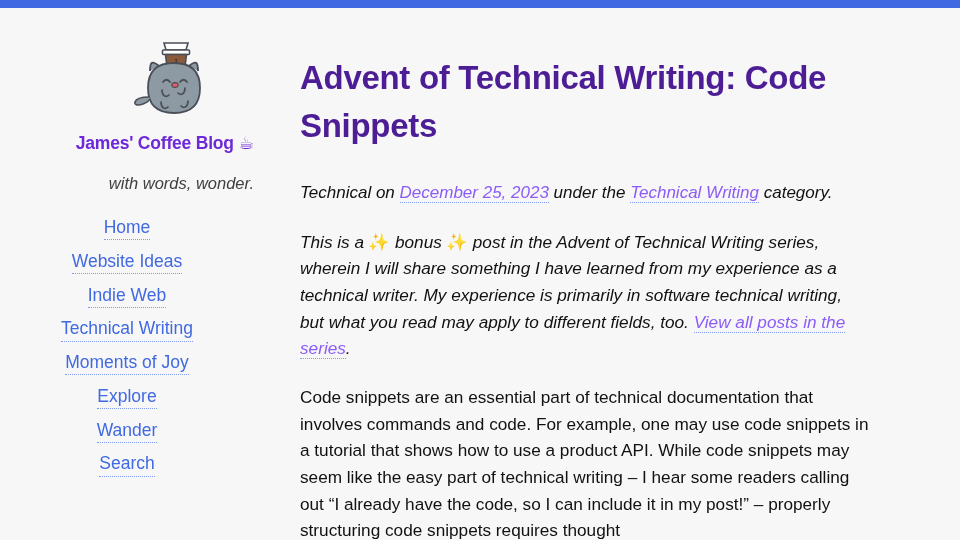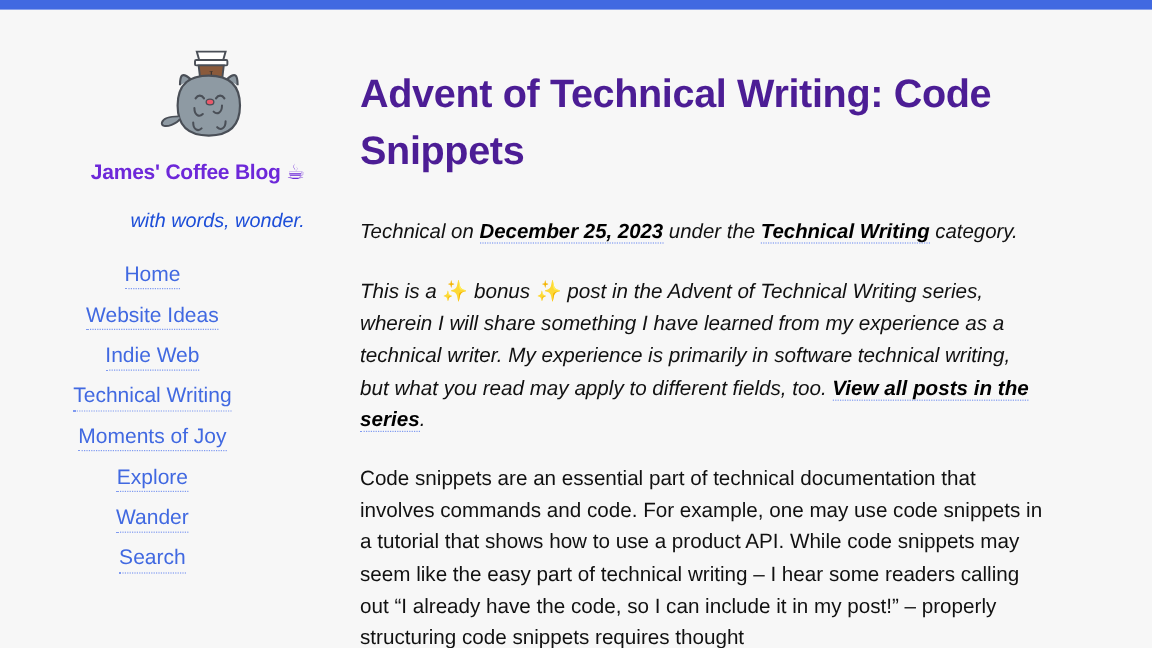--- a/index.html
+++ b/index.html
@@ -57,21 +57,21 @@
     letter-spacing: -0.2px;
     color: #6d28d9;
   }
   #site-title .emoji { font-family: "DejaVu Sans", sans-serif; font-weight: normal; }
 
   #tagline {
     margin: 14px 0 0 0;
     font-size: 16.5px;
     font-style: italic;
     line-height: 1.52;
-    color: #1d4ed8;
+    color: #404040;
   }
 
   #nav {
     margin-top: 22px;
   }
   .nav-item {
     display: block;
     margin-bottom: 11.5px;
     font-size: 17.5px;
     line-height: 1.1;
@@ -112,24 +112,23 @@
 
   p.body {
     margin: 22px 0 0 0;
     font-size: 17.2px;
     line-height: 1.55;
     color: #111111;
   }
   p.body.italic { font-style: italic; }
 
   a.inline {
-    color: #000000;
+    color: #8b5cf6;
     text-decoration: none;
     border-bottom: 1.5px dotted #7f9af0;
-    font-weight: bold;
   }
 
   .emoji { font-family: "DejaVu Sans", sans-serif; font-style: normal; }
 </style>
 </head>
 <body>
 
 <div id="top-bar"></div>
 
 <div id="page">

